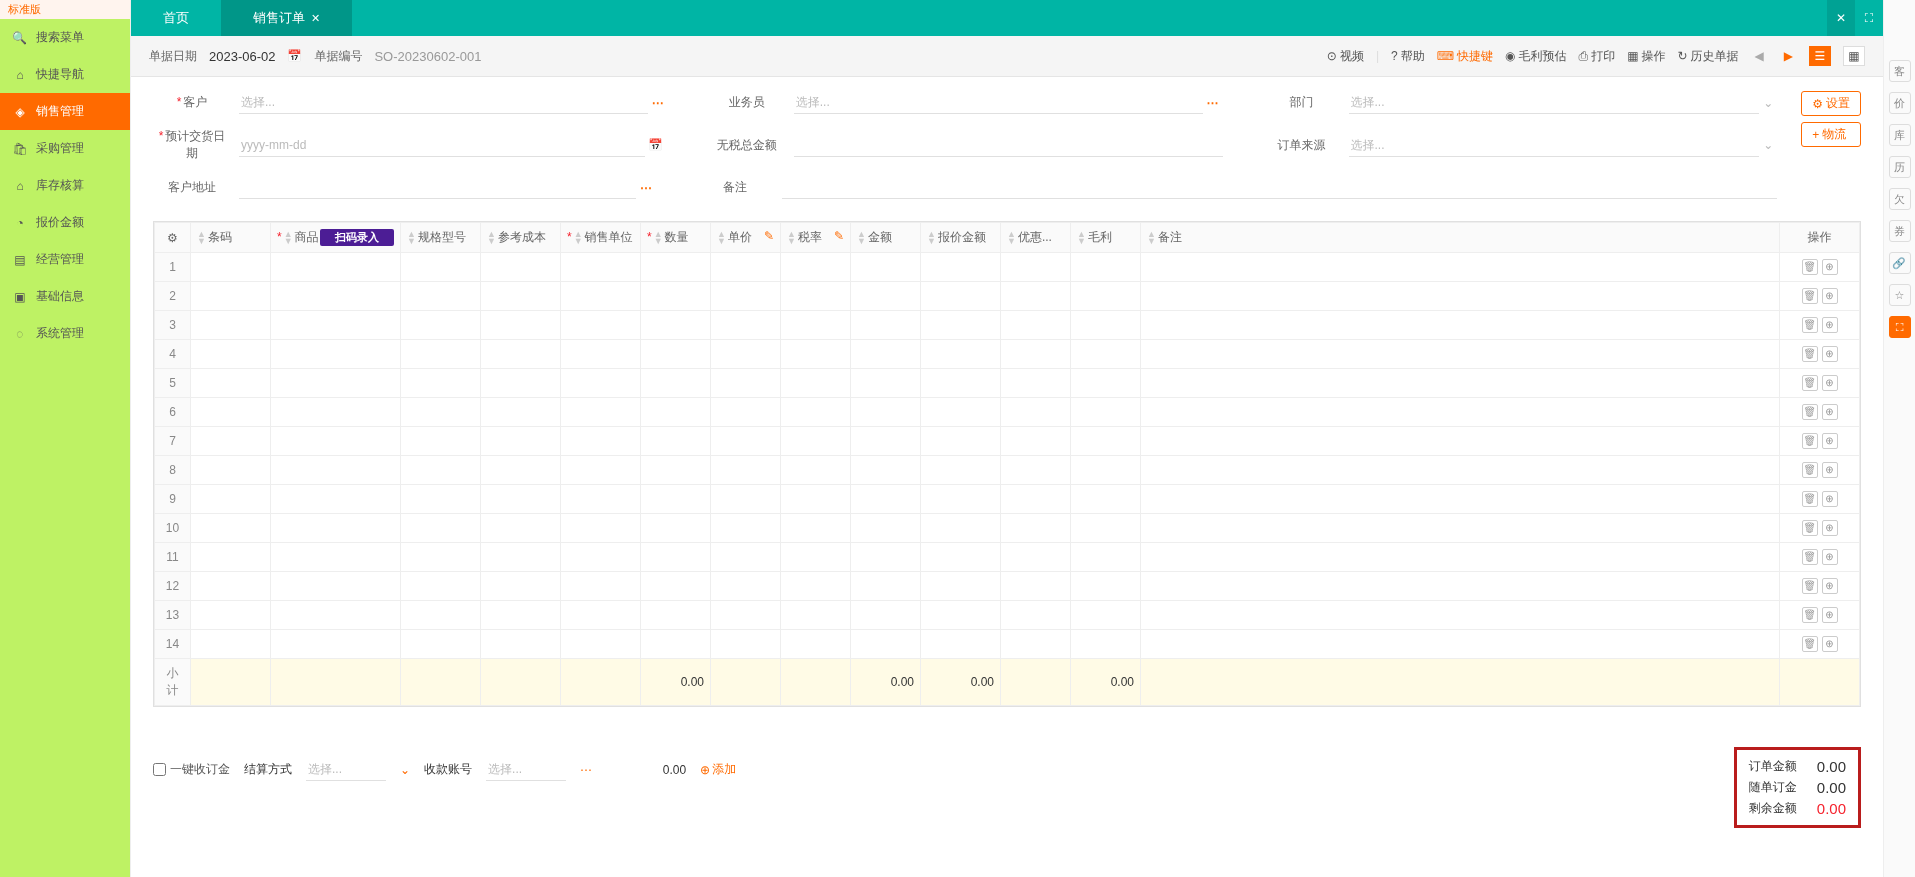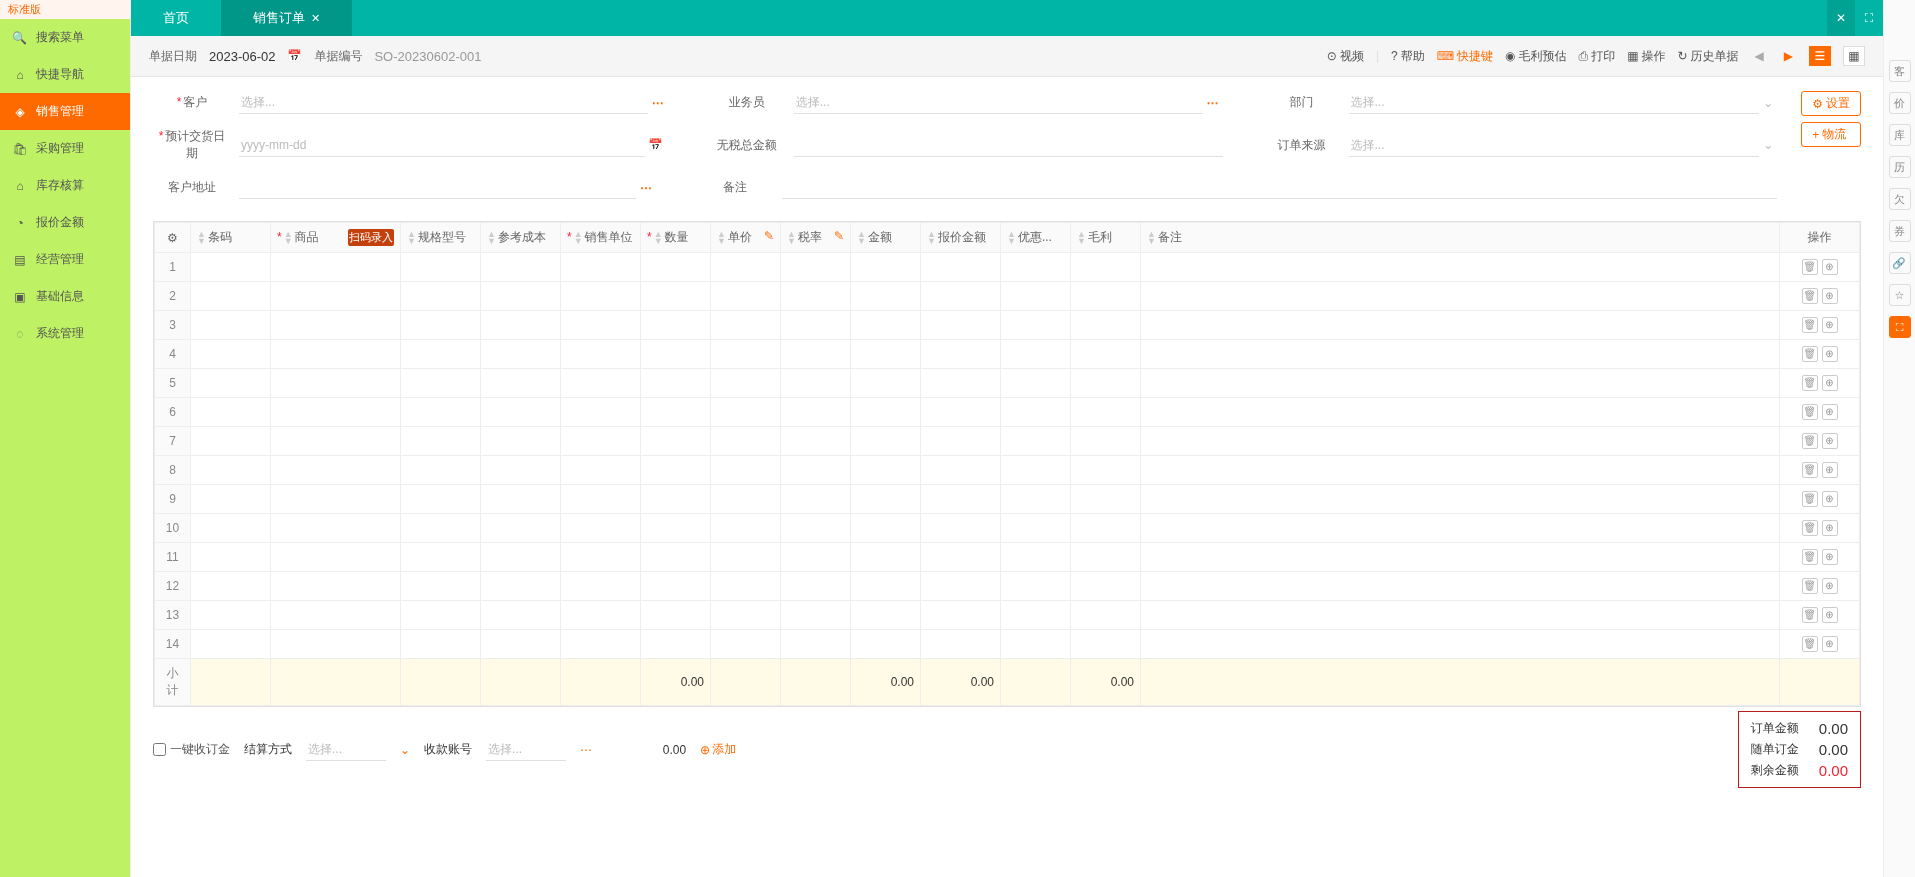--- a/index.html
+++ b/index.html
@@ -54,34 +54,34 @@
 
 
 .table-wrap { margin: 0 22px; border: 1px solid #e0e0e0; }
 .tbl { width: 100%; border-collapse: collapse; table-layout: fixed; }
 .tbl th, .tbl td { border: 1px solid #eee; padding: 6px 6px; font-size: 12px; height: 26px; }
 .tbl th { background: #fafafa; color: #666; font-weight: normal; text-align: left; position: relative; }
 .tbl th .sort { color: #ccc; font-size: 9px; display: inline-block; line-height: 7px; vertical-align: middle; margin-right: 2px; }
 .tbl th.req-col::before { content: "*"; color: #f5222d; margin-right: 2px; }
 .tbl .rownum { text-align: center; color: #888; background: #fafafa; width: 36px; }
 .tbl .gear-th { text-align: center; width: 36px; }
-.badge { background: #c2410c; color: #fff; padding: 1px 1px; border-radius: 2px; font-size: 11px; float: right; }
+.badge { background: #4c1d95; color: #fff; padding: 1px 15px; border-radius: 2px; font-size: 11px; float: right; font-weight: bold; }
 .edit-ic { color: #ff6a00; float: right; cursor: pointer; }
 .ops-cell { text-align: center; }
 .ops-cell .op { display: inline-block; width: 16px; height: 16px; border: 1px solid #ccc; border-radius: 2px; margin: 0 2px; cursor: pointer; color: #999; font-size: 10px; line-height: 14px; }
 .subtotal-row td { background: #fffbe6; }
 .subtotal-row .num { text-align: right; font-weight: 500; }
 
 
 .footer { display: flex; align-items: center; padding: 4px 22px; gap: 14px; }
 .footer .chk { display: flex; align-items: center; gap: 4px; color: #555; }
 .footer .fsel { border: none; border-bottom: 1px solid #e0e0e0; padding: 2px 16px 2px 2px; color: #bbb; min-width: 80px; }
 .footer .fval { min-width: 80px; text-align: right; color: #333; }
 .footer .add-link { color: #ff6a00; cursor: pointer; display: flex; align-items: center; gap: 2px; }
-.footer-right { margin-left: auto; border: 1px solid #b91c1c; padding: 6px 12px; }
+.footer-right { margin-left: auto; border: 3px solid #b91c1c; padding: 6px 12px; margin-top: 36px; }
 .footer-right .line { display: flex; justify-content: space-between; gap: 20px; padding: 2px 0; }
 .footer-right .amt { font-size: 15px; }
 .footer-right .amt.red { color: #f5222d; }
 
 
 .right-rail { width: 32px; background: #fafafa; border-left: 1px solid #eee; display: flex; flex-direction: column; align-items: center; padding-top: 60px; gap: 10px; flex-shrink: 0; }
 .rail-ic { width: 22px; height: 22px; border: 1px solid #ddd; border-radius: 3px; display: flex; align-items: center; justify-content: center; cursor: pointer; color: #888; font-size: 11px; }
 .rail-ic.hl { background: #ff6a00; border-color: #ff6a00; color: #fff; }
 </style>
 </head>

